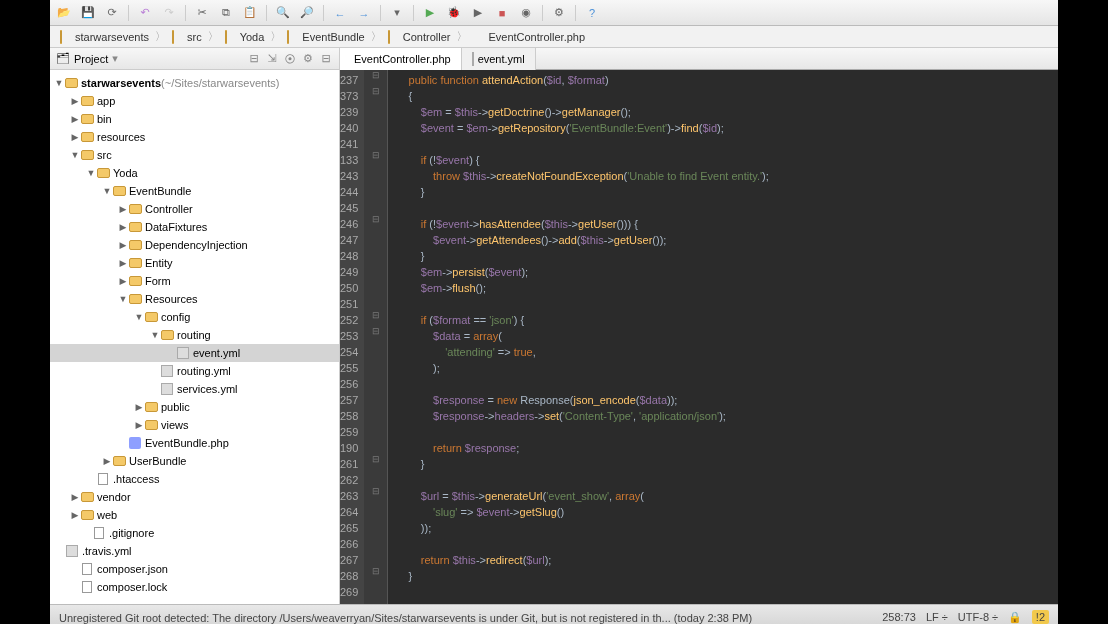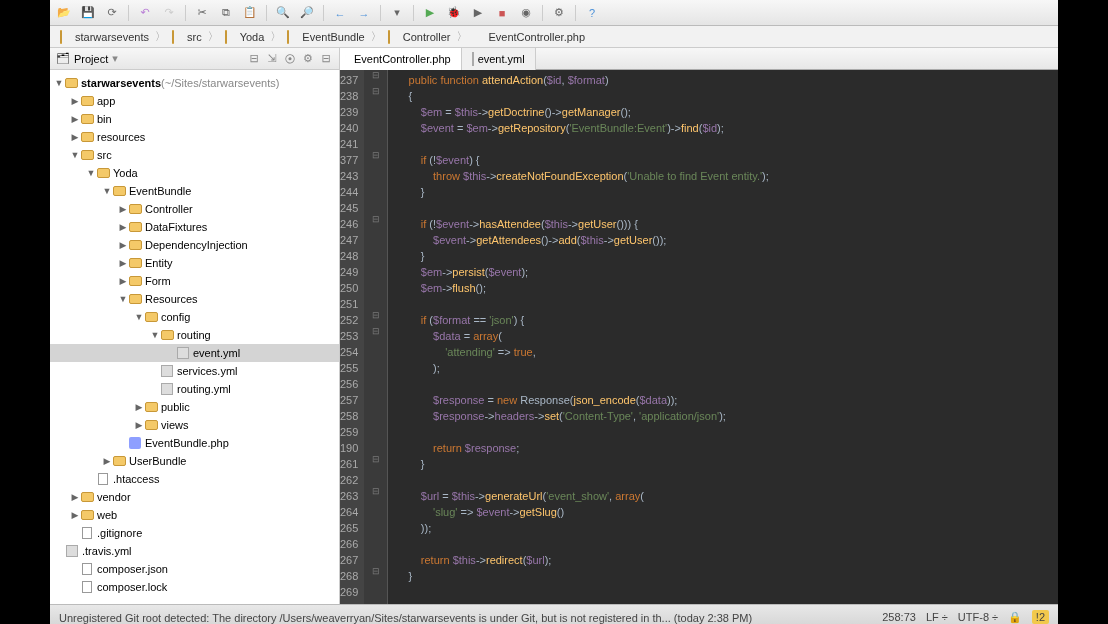--- a/index.html
+++ b/index.html
@@ -242,29 +242,29 @@
             <span class="ic">
               <span class="yml-ic"></span>
             </span>
             <span>event.yml</span>
           </div>
           <div class="node" style="padding-left: 100px;">
             <span class="arrow"></span>
             <span class="ic">
               <span class="yml-ic"></span>
             </span>
+            <span>routing.yml</span>
+          </div>
+          <div class="node" style="padding-left: 100px;">
+            <span class="arrow"></span>
+            <span class="ic">
+              <span class="yml-ic"></span>
+            </span>
             <span>services.yml</span>
           </div>
-          <div class="node" style="padding-left: 100px;">
-            <span class="arrow"></span>
-            <span class="ic">
-              <span class="yml-ic"></span>
-            </span>
-            <span>routing.yml</span>
-          </div>
           <div class="node" style="padding-left: 84px;">
             <span class="arrow">▶</span>
             <span class="ic">
               <span class="folder"></span>
             </span>
             <span>public</span>
           </div>
           <div class="node" style="padding-left: 84px;">
             <span class="arrow">▶</span>
             <span class="ic">
@@ -300,21 +300,21 @@
             </span>
             <span>vendor</span>
           </div>
           <div class="node" style="padding-left: 20px;">
             <span class="arrow">▶</span>
             <span class="ic">
               <span class="folder"></span>
             </span>
             <span>web</span>
           </div>
-          <div class="node" style="padding-left: 20px;">
+          <div class="node" style="padding-left: 32px;">
             <span class="arrow"></span>
             <span class="ic">
               <span class="file"></span>
             </span>
             <span>.gitignore</span>
           </div>
           <div class="node" style="padding-left: 5px;">
             <span class="arrow"></span>
             <span class="ic">
               <span class="yml-ic"></span>
@@ -345,25 +345,25 @@
             <span>EventController.php</span>
           </div>
           <div class="tab">
             <span class="ic"><span class="yml-ic"></span></span>
             <span>event.yml</span>
           </div>
         </div>
       <div class="editor">
         <div class="gutter" id="gutter">
             <div>237</div>
-            <div>238</div>
+            <div>373</div>
             <div>239</div>
             <div>240</div>
             <div>241</div>
-            <div>377</div>
+            <div>133</div>
             <div>243</div>
             <div>244</div>
             <div>245</div>
             <div>246</div>
             <div>247</div>
             <div>248</div>
             <div>249</div>
             <div>250</div>
             <div>251</div>
             <div>252</div>

